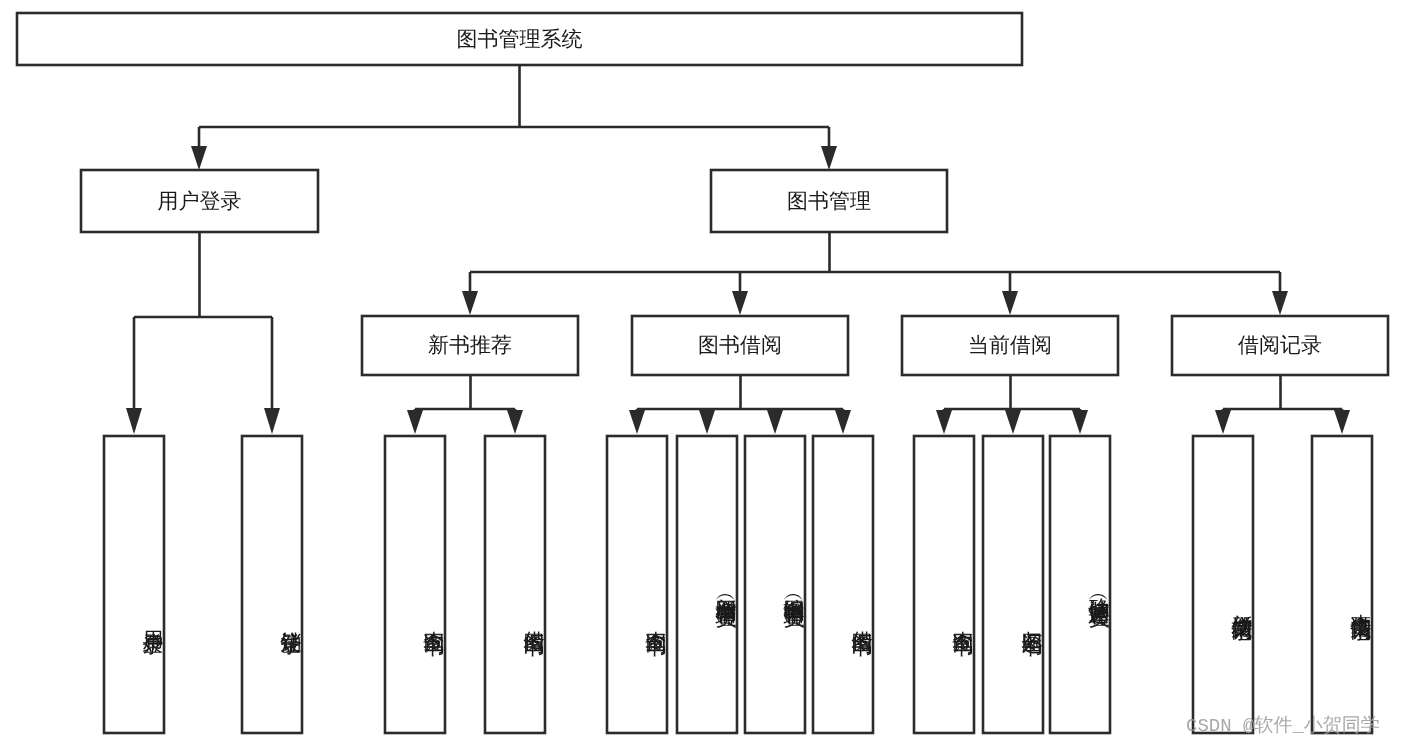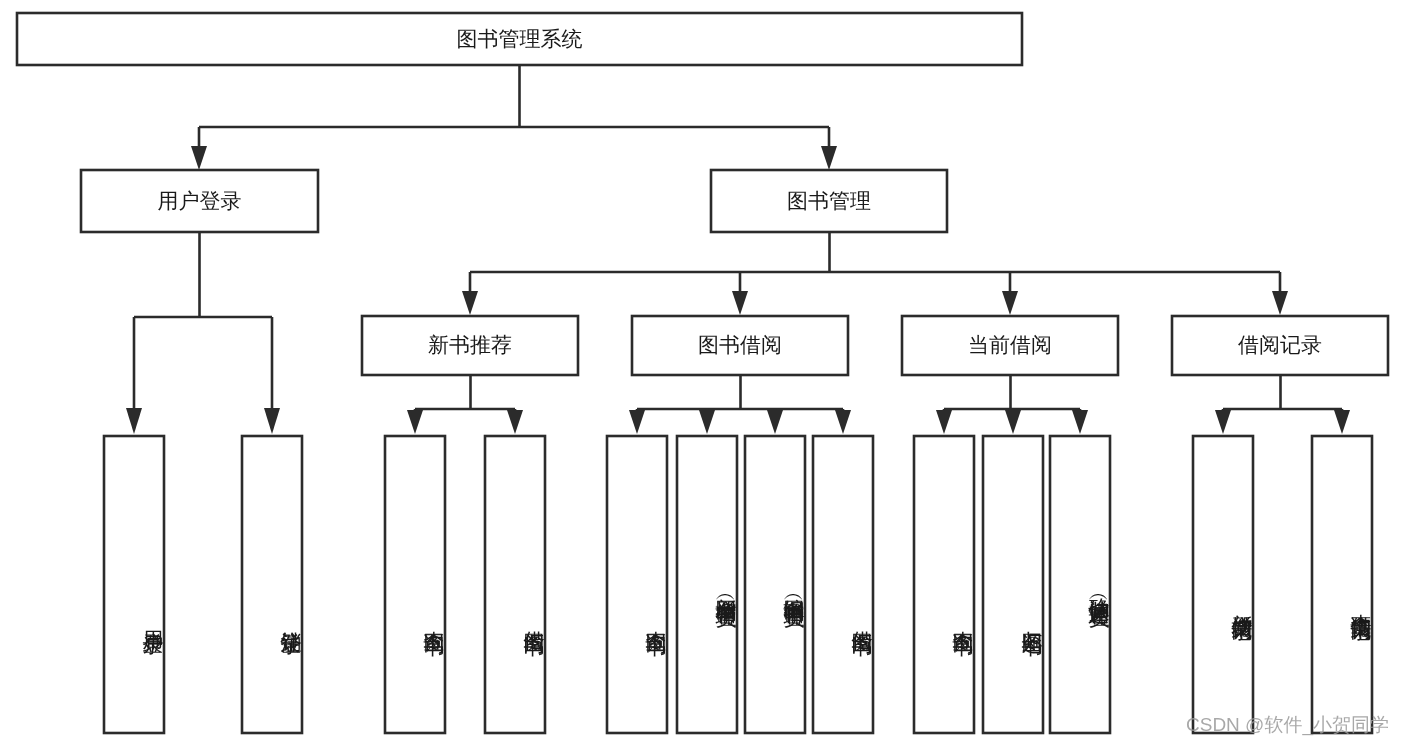--- a/index.html
+++ b/index.html
@@ -62,21 +62,21 @@
     white-space: nowrap;
     display: flex;
     align-items: flex-start;
     justify-content: center;
     pointer-events: none;
   }
   .watermark {
     position: absolute;
     left: 1186px;
     top: 712px;
-    font-family: Liberation Sans, sans-serif;
+    font-family: Liberation Mono, monospace;
     font-size: 19px;
     color: #9a9a9a;
     opacity: 0.85;
     white-space: nowrap;
     user-select: none;
   }
 </style>
 </head>
 <body>
 

